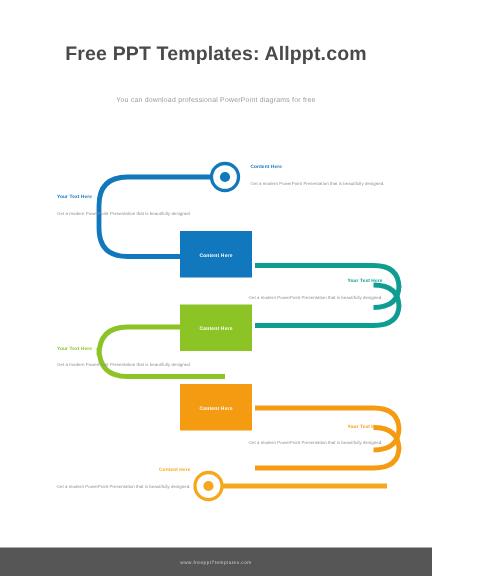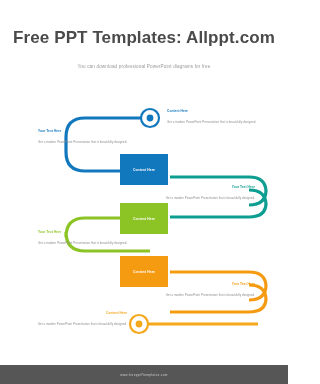--- a/index.html
+++ b/index.html
@@ -20,21 +20,21 @@
     height: 384px;
     background: #ffffff;
   }
   
   .title {
     position: absolute;
     top: 28px;
     left: 0;
     width: 288px;
     text-align: center;
-    font-size: 17px;
+    font-size: 13px;
     font-weight: bold;
     color: #4a4a4a;
     letter-spacing: 0.1px;
     white-space: nowrap;
   }
   .subtitle {
     position: absolute;
     top: 64px;
     left: 0;
     width: 288px;

